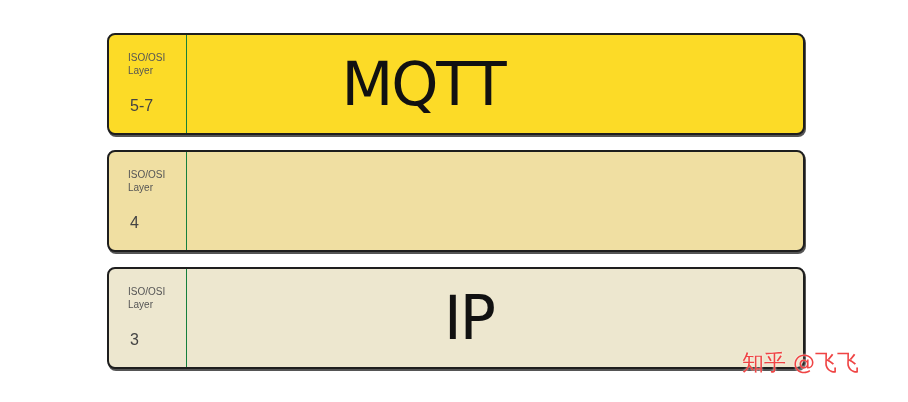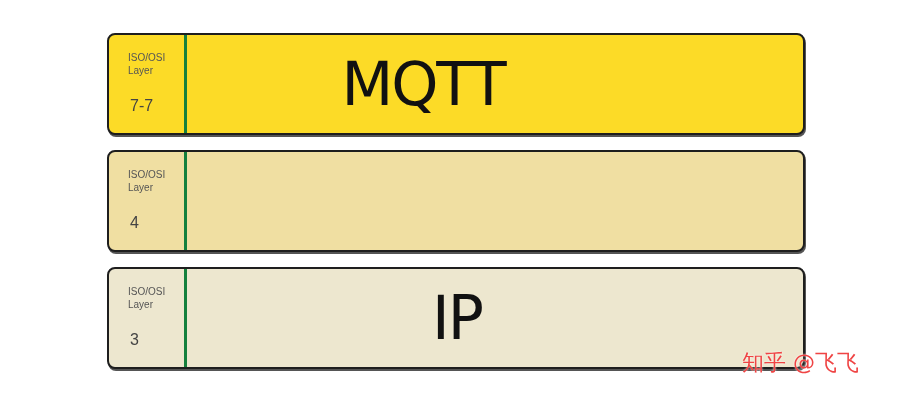--- a/index.html
+++ b/index.html
@@ -1,32 +1,32 @@
 <!DOCTYPE html>
 <html><head>
 <meta charset="utf-8">
 <style>
   html,body{margin:0;padding:0;}
   body{width:908px;height:402px;background:#ffffff;position:relative;overflow:hidden;font-family:"DejaVu Sans",sans-serif;}
   .layer{position:absolute;left:107px;width:694px;height:98px;border:2px solid #1e1e1e;border-radius:8px;box-shadow:1px 2px 0 #555;display:flex;overflow:hidden;}
-  .side{width:78px;border-right:3px solid #15803d;padding:16px 0 0 19px;box-sizing:border-box;position:relative;}
+  .side{width:78px;border-right:1px solid #15803d;padding:16px 0 0 19px;box-sizing:border-box;position:relative;}
   .iso{font-size:10px;line-height:13px;color:#555;font-family:"Liberation Sans",sans-serif;}
   .num{position:absolute;left:21px;top:62px;font-size:16px;color:#444;font-family:"Liberation Sans",sans-serif;}
   .name{flex:1;position:relative;}
   .name span{position:absolute;top:50%;transform:translate(-50%,-50%);font-size:60px;color:#111;font-family:"DejaVu Sans",sans-serif;letter-spacing:-2px;}
   .wm{position:absolute;left:742px;top:348px;font-size:22px;color:#ef4444;text-shadow:0 0 2px #fff;font-family:"DejaVu Sans",sans-serif;}
 </style>
 </head>
 <body>
 
 <div class="layer" style="top:33px;background:#fcdb27;">
   <div class="side">
     <div class="iso">ISO/OSI</div>
     <div class="iso">Layer</div>
-    <div class="num">7-7</div>
+    <div class="num">5-7</div>
   </div>
   <div class="name">
       <span style="left:236px;text-align:right;">MQTT</span>
     </div>
 </div>
 
 <div class="layer" style="top:150px;background:#f0dfa2;">
   <div class="side">
     <div class="iso">ISO/OSI</div>
     <div class="iso">Layer</div>
@@ -34,17 +34,17 @@
   </div>
 </div>
 
 <div class="layer" style="top:267px;background:#ede7cf;">
   <div class="side">
     <div class="iso">ISO/OSI</div>
     <div class="iso">Layer</div>
     <div class="num">3</div>
   </div>
   <div class="name">
-      <span style="left:270px;text-align:center;">IP</span>
+      <span style="left:282px;text-align:center;">IP</span>
     </div>
 </div>
 
 <div class="wm">知乎 @飞飞</div>
 
 </body></html>

